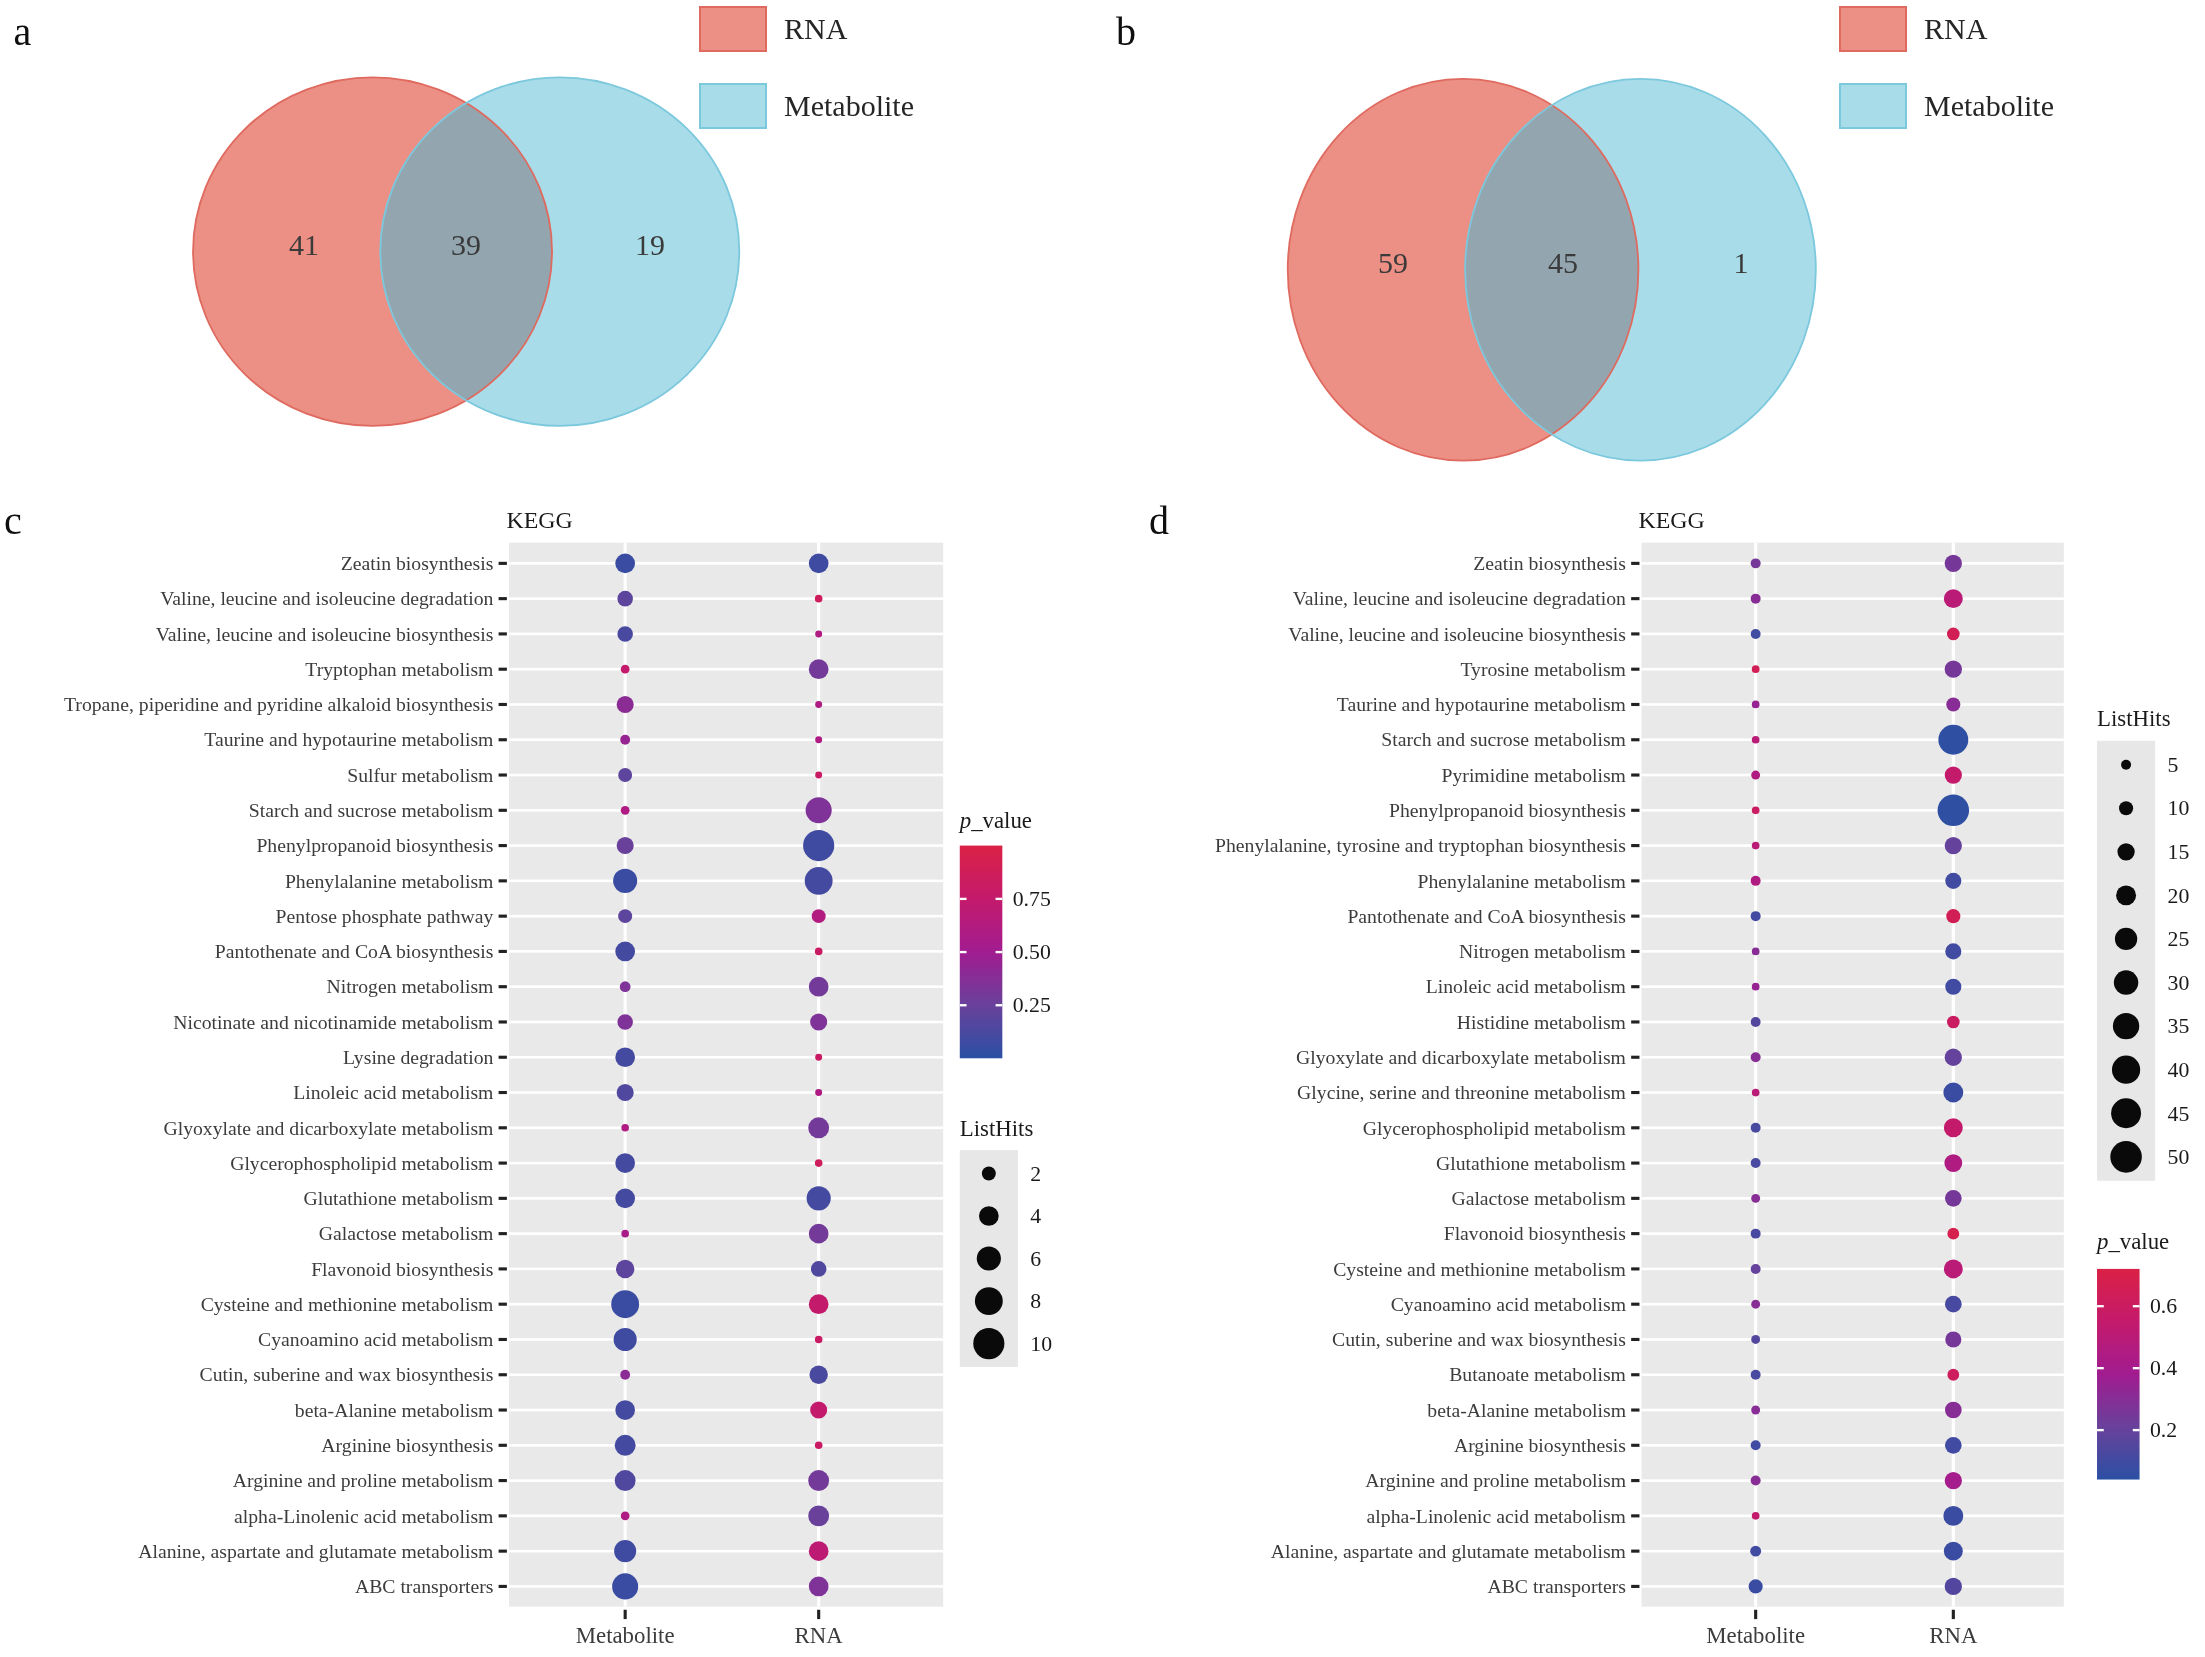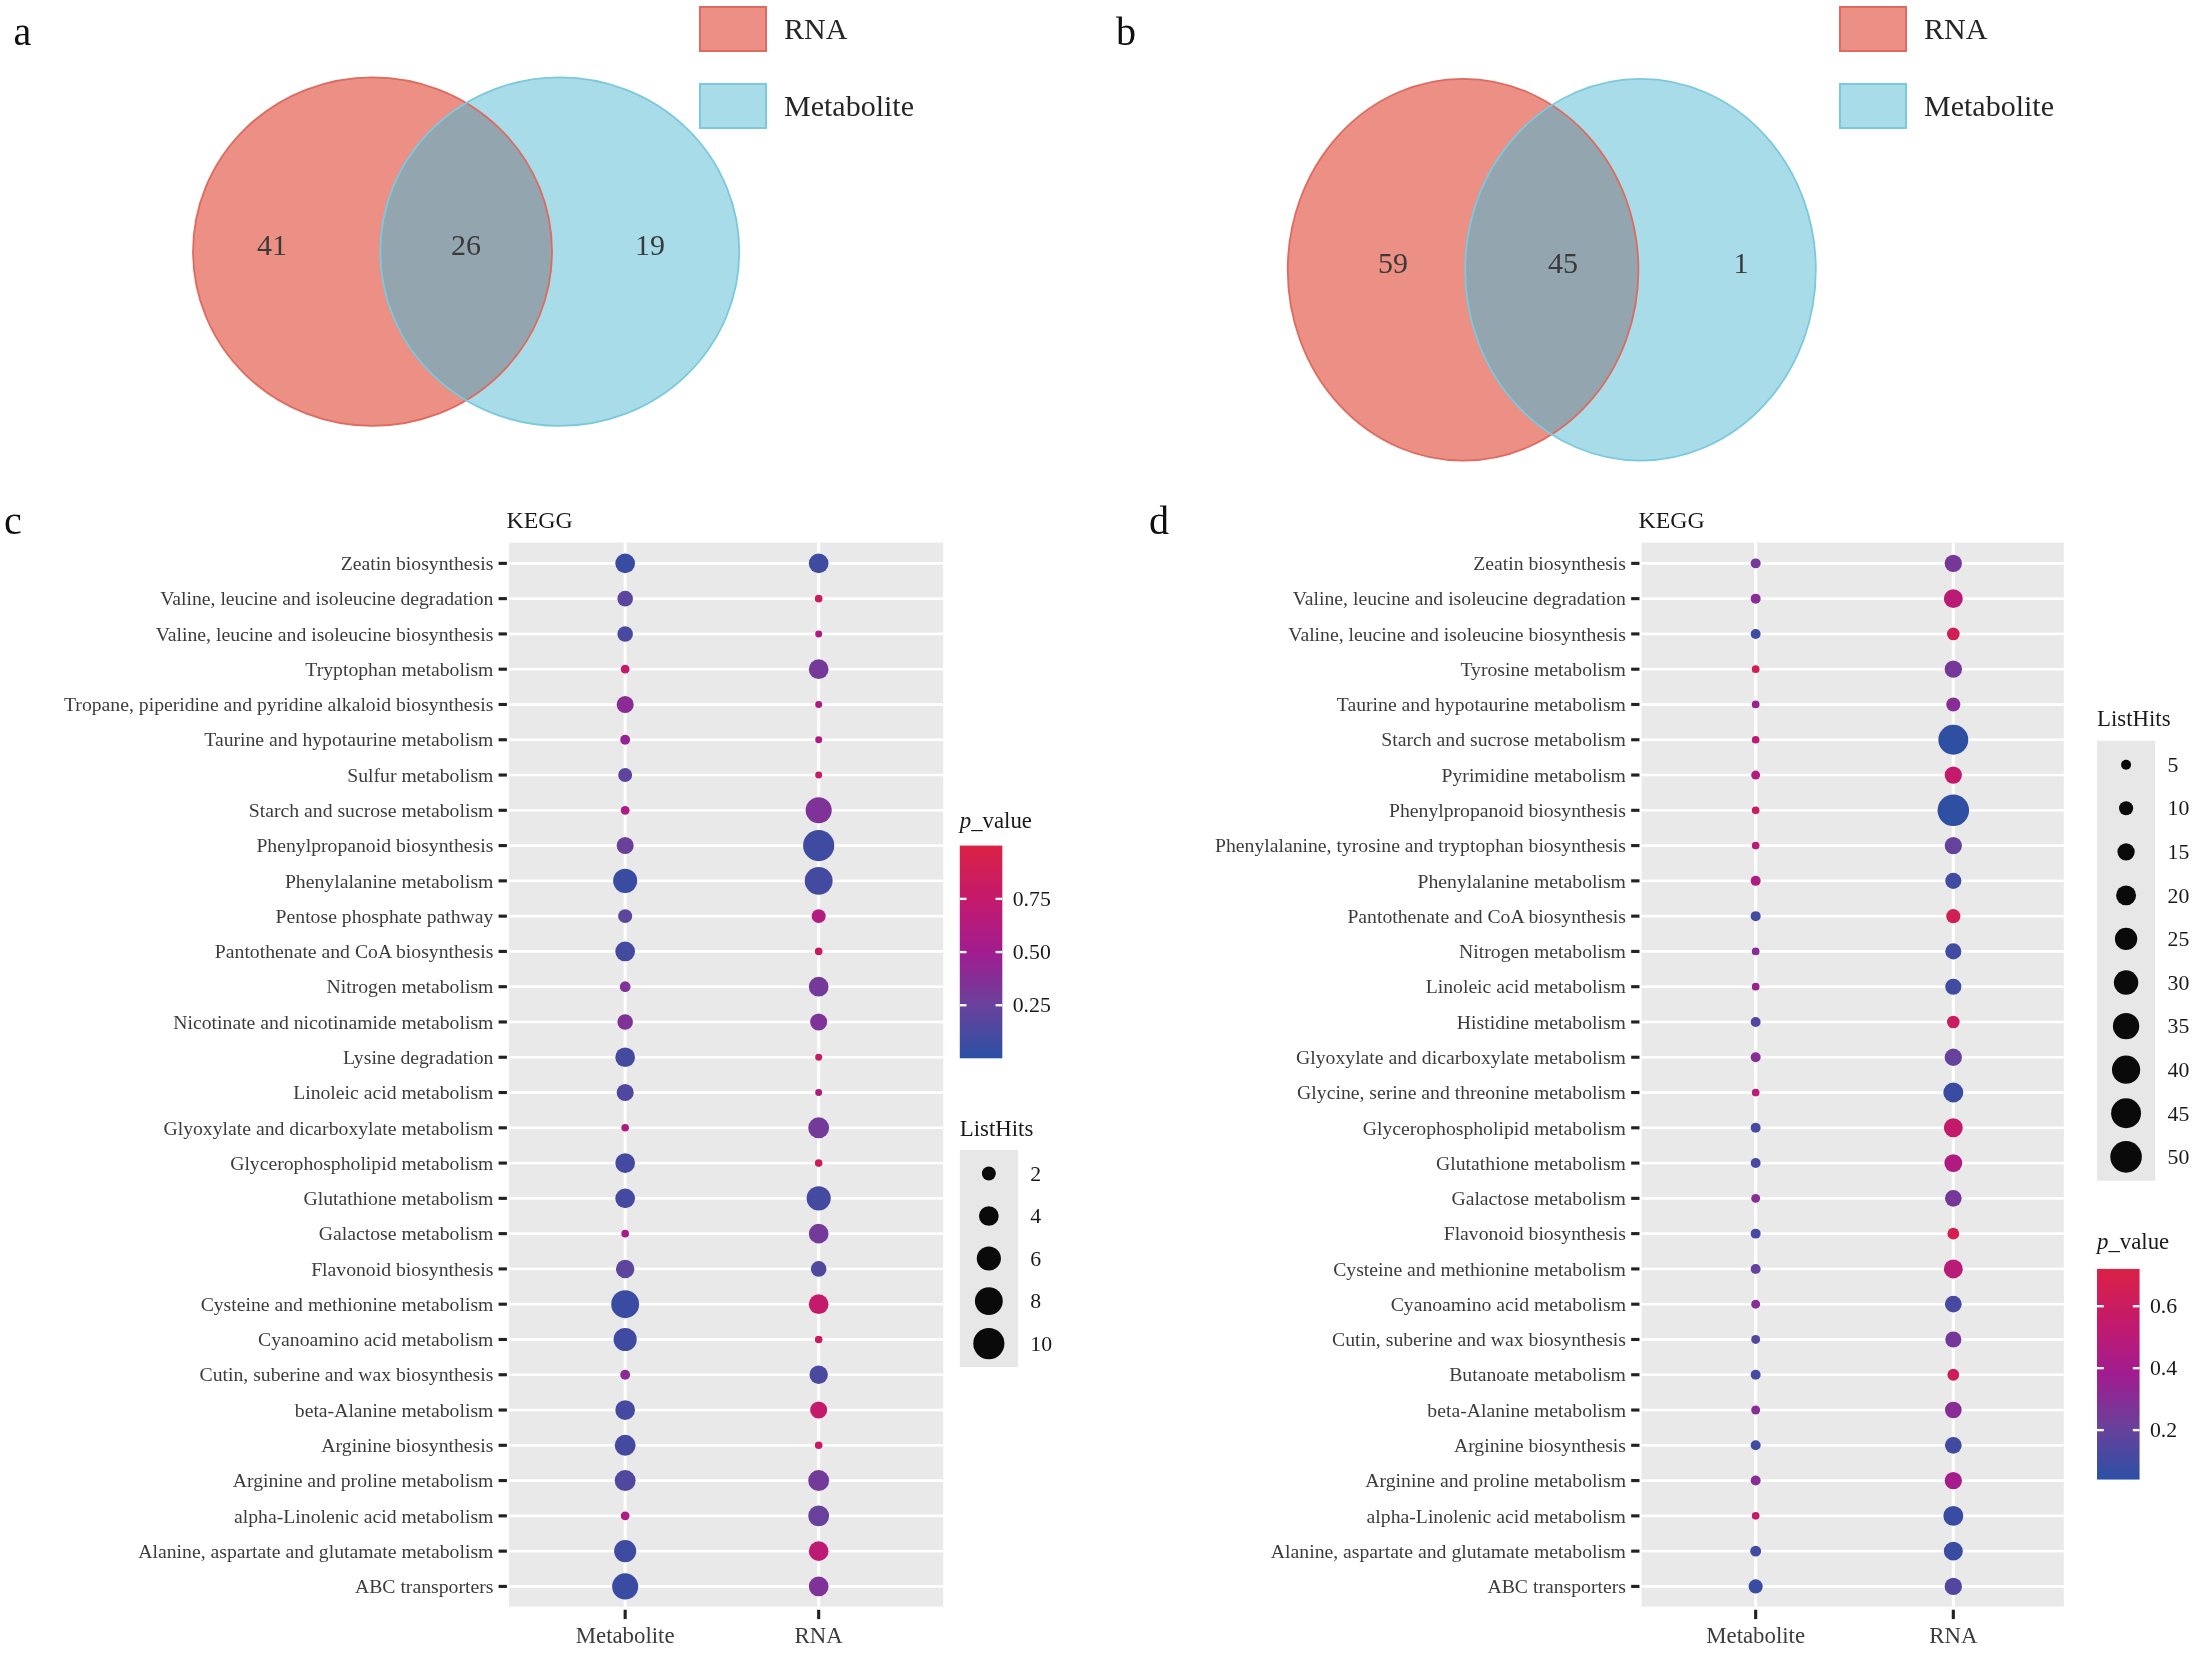--- a/index.html
+++ b/index.html
@@ -25,22 +25,22 @@
       </defs>
     <ellipse cx="718" cy="485" rx="346" ry="336" fill="#EC8F85"></ellipse>
     <ellipse cx="1079" cy="485" rx="346" ry="336" fill="#A8DCE9"></ellipse>
     <g clip-path="url(#clipA)">
       <ellipse cx="1079" cy="485" rx="346" ry="336" fill="#93A5AF"></ellipse>
     </g>
     <ellipse cx="718" cy="485" rx="346" ry="336" fill="none" stroke-width="3.5" stroke="#DF6A5F"></ellipse>
     <ellipse cx="1079" cy="485" rx="346" ry="336" fill="none" stroke-width="3.5" stroke="#7CC8DD"></ellipse>
   </svg>
   <span class="abs letter" style="left:13.5px;top:8.3px">a</span>
-  <span class="abs vnum" style="left:272px;top:245px">41</span>
-  <span class="abs vnum" style="left:466px;top:245px">26</span>
+  <span class="abs vnum" style="left:304px;top:245px">41</span>
+  <span class="abs vnum" style="left:466px;top:245px">39</span>
   <span class="abs vnum" style="left:650px;top:245px">19</span>
   <div class="abs vswatch" style="left: 699px; top: 6.2px; background-color: rgb(236, 143, 133); border-color: rgb(223, 106, 95);"></div>
   <span class="abs vleg-label" style="left:784px;top:6.2px">RNA</span>
   <div class="abs vswatch" style="left: 699px; top: 83px; background-color: rgb(168, 220, 233); border-color: rgb(124, 200, 221);"></div>
   <span class="abs vleg-label" style="left:784px;top:83px">Metabolite</span>
 
   <svg class="abs" style="left:1103px;top:0" width="1103" height="498" viewBox="0 0 2126 960">
     <defs>
         <clipPath id="clipB">
           <ellipse cx="694" cy="520" rx="338" ry="368"></ellipse>

